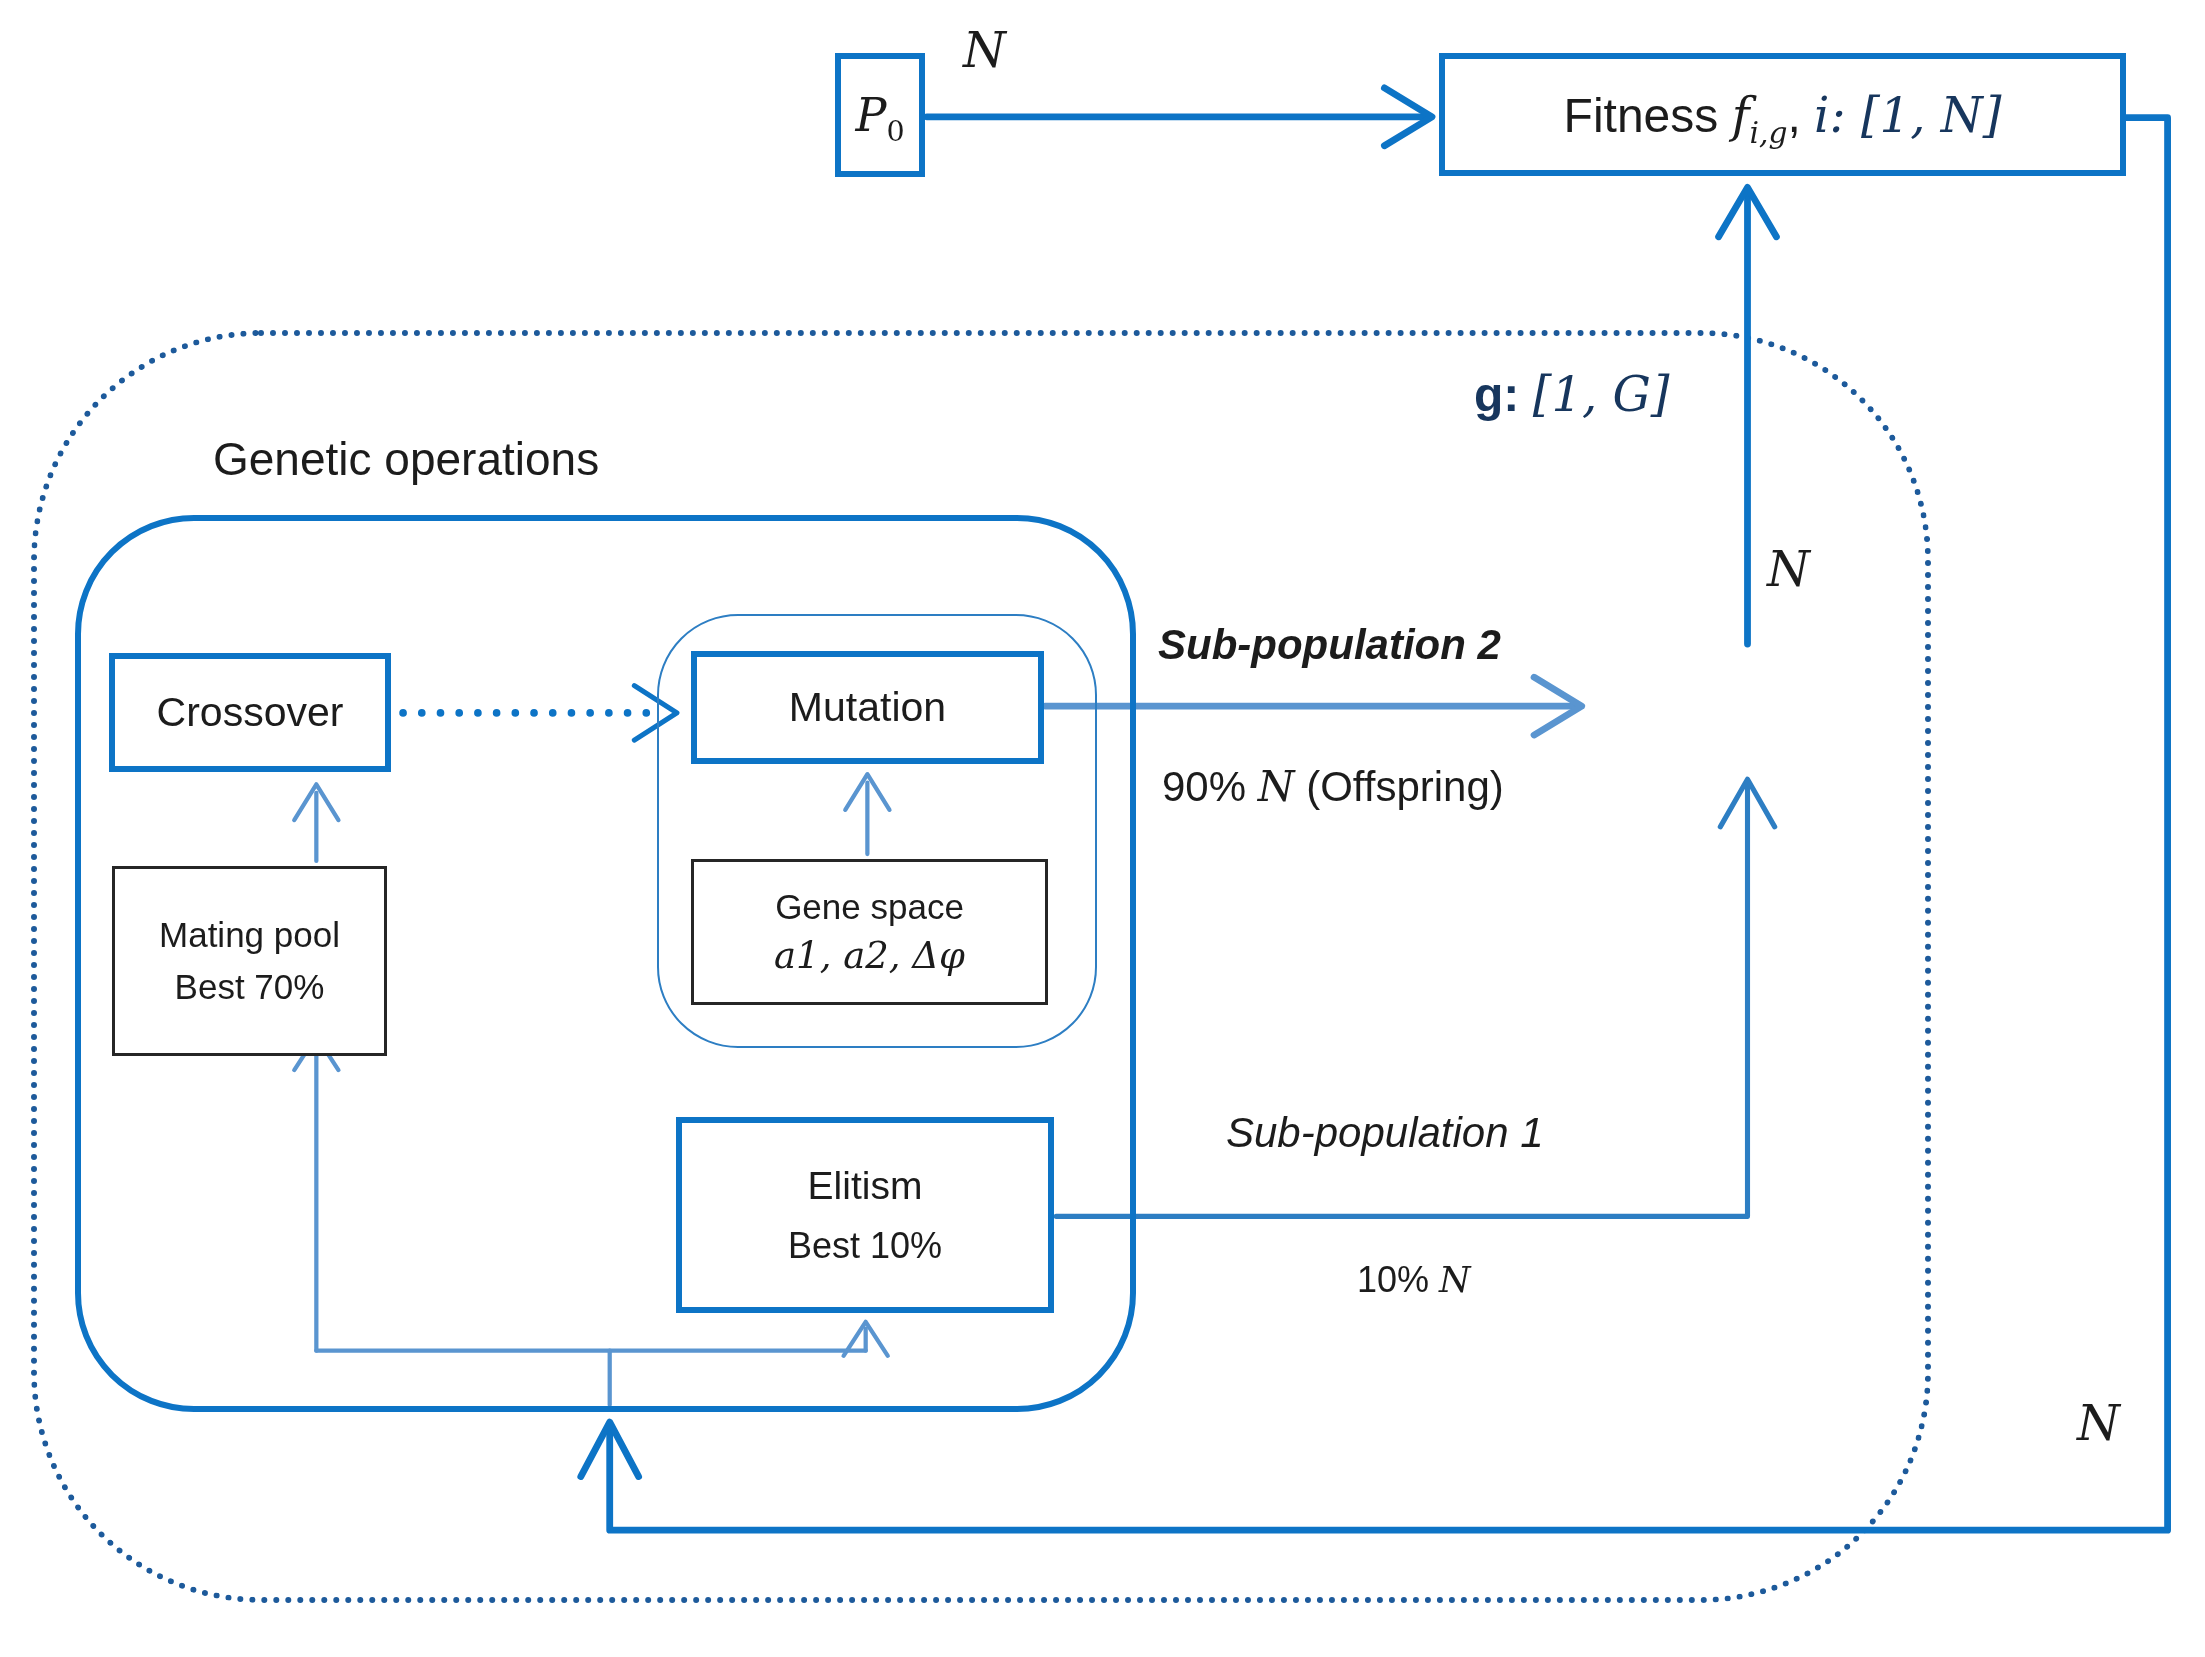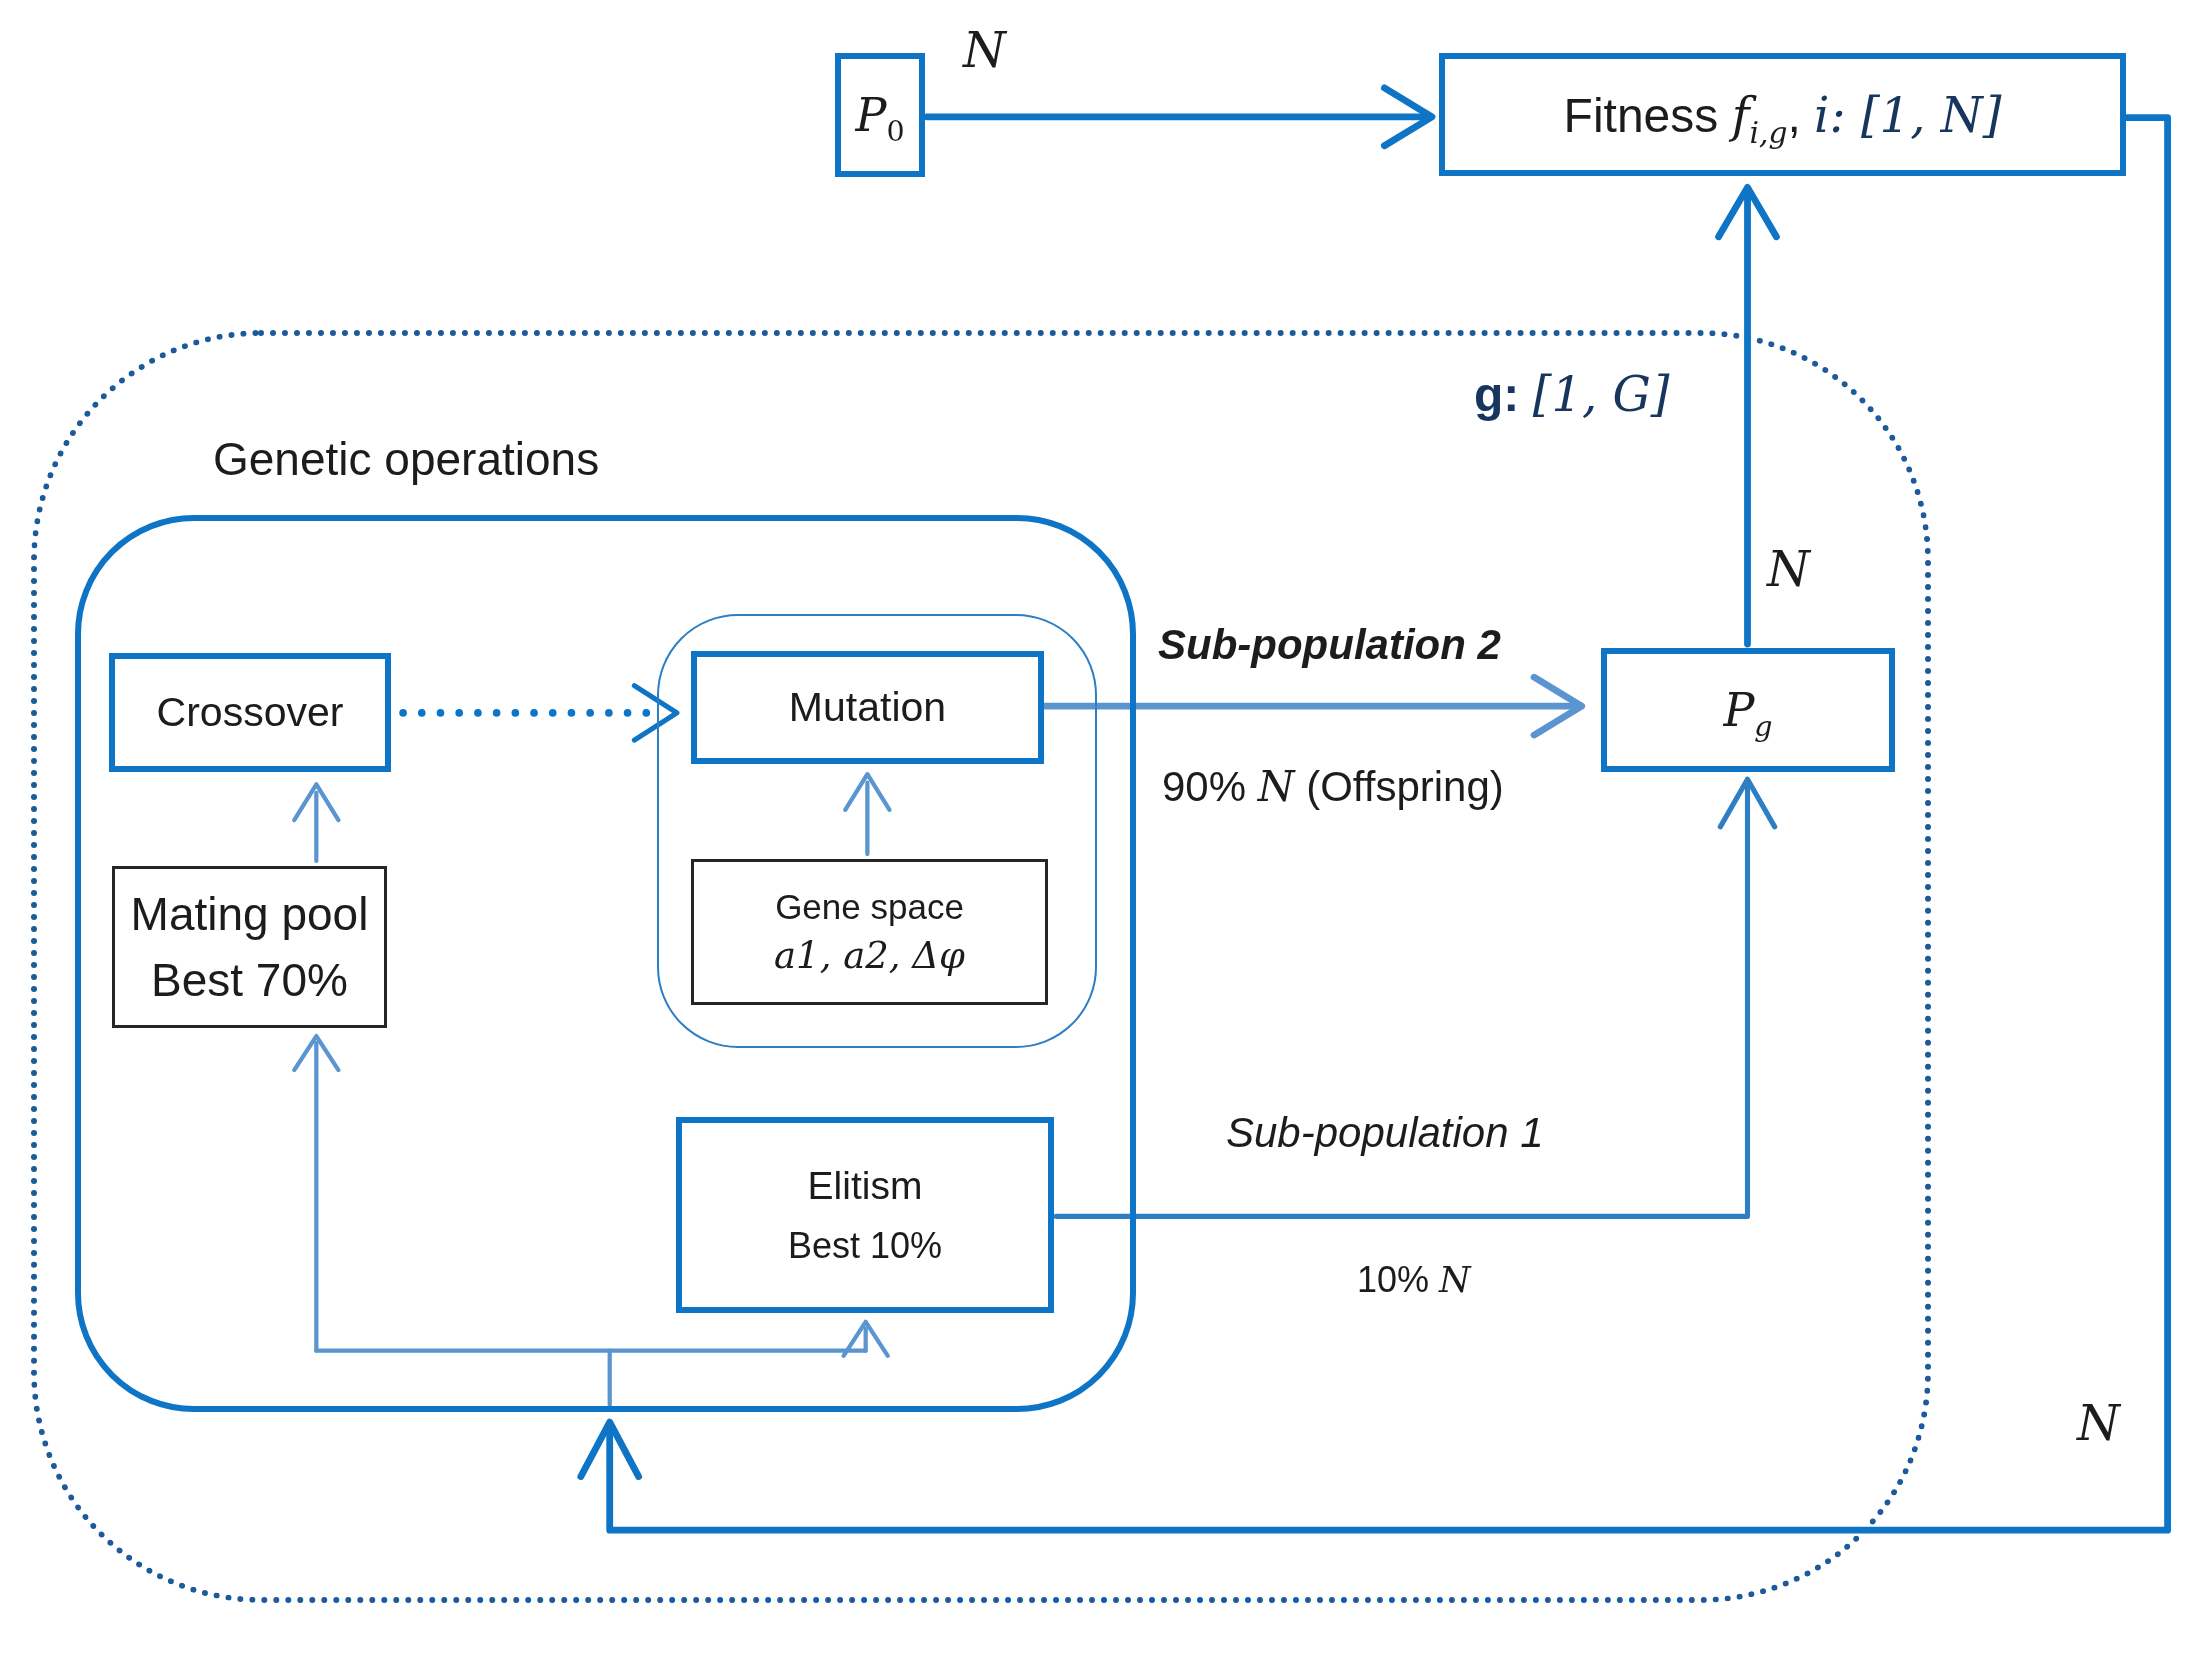--- a/index.html
+++ b/index.html
@@ -119,44 +119,41 @@
   </div>
 
   <div class="box b-blue7" style="left:691px;top:651px;width:353px;height:113px;font-size:41px;">
     <span>Mutation</span>
   </div>
 
   <div class="box b-blue7" style="left:109px;top:653px;width:282px;height:119px;font-size:41px;">
     <span>Crossover</span>
   </div>
 
-  <div class="box b-black" style="left:112px;top:866px;width:275px;height:162px;font-size:46px;">
+  <div class="box b-black" style="left:112px;top:866px;width:275px;height:190px;font-size:35px;">
     <div class="stack">
       <span>Mating pool</span>
       <span>Best 70%</span>
     </div>
   </div>
 
   <div class="box b-black" style="left:691px;top:859px;width:357px;height:146px;font-size:35px;">
     <div class="stack" style="gap:6.8px;">
       <span>Gene space</span>
       <span class="math" style="font-size:37px;">a1, a2, Δφ</span>
     </div>
   </div>
 
   <div class="box b-blue7" style="left:676px;top:1117px;width:378px;height:196px;font-size:39px;">
     <div class="stack" style="gap:17px;">
       <span>Elitism</span>
       <span style="font-size:36px;">Best 10%</span>
     </div>
   </div>
 
-  <div class="box b-blue" style="left:1601px;top:648px;width:294px;height:124px;font-size:46px;">
-    <span class="math"><span>P</span><sub class="sb">g</sub></span>
-  </div>
 
   <div class="lbl" style="left:1158px;top:621px;font-size:42px;font-style:italic;font-weight:bold;">
     <span>Sub-population 2</span>
   </div>
 
   <div class="lbl" style="left:1162px;top:762px;font-size:42px;">
     <span>90% </span><span class="math">N</span><span> (Offspring)</span>
   </div>
 
   <div class="lbl" style="left:1226px;top:1109px;font-size:42px;font-style:italic;font-weight:normal;">

